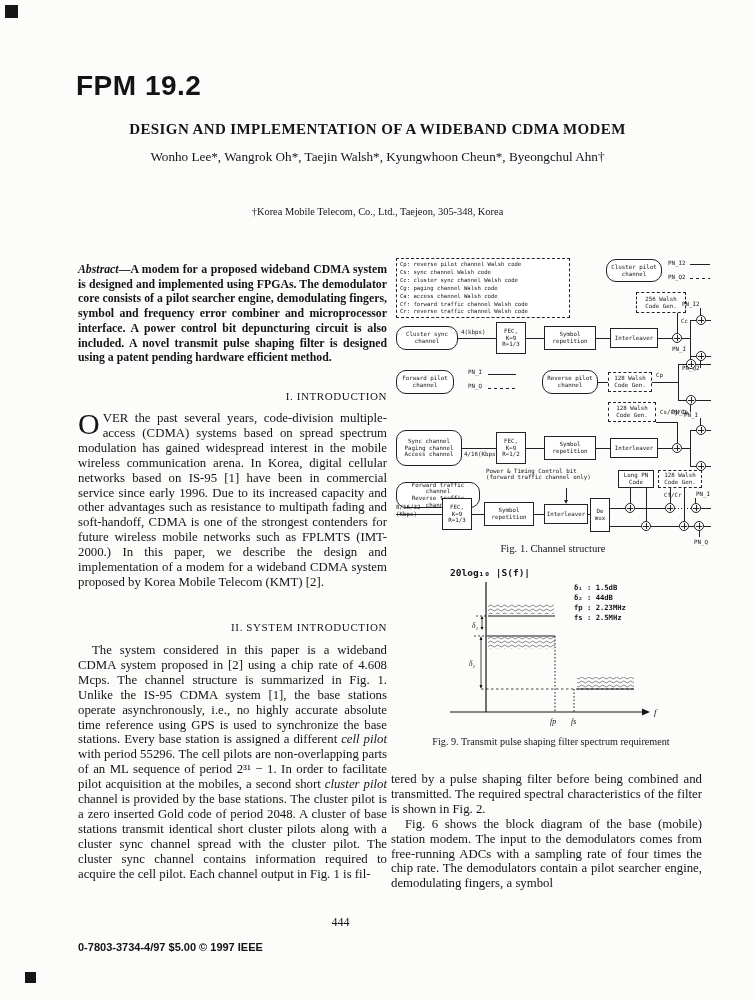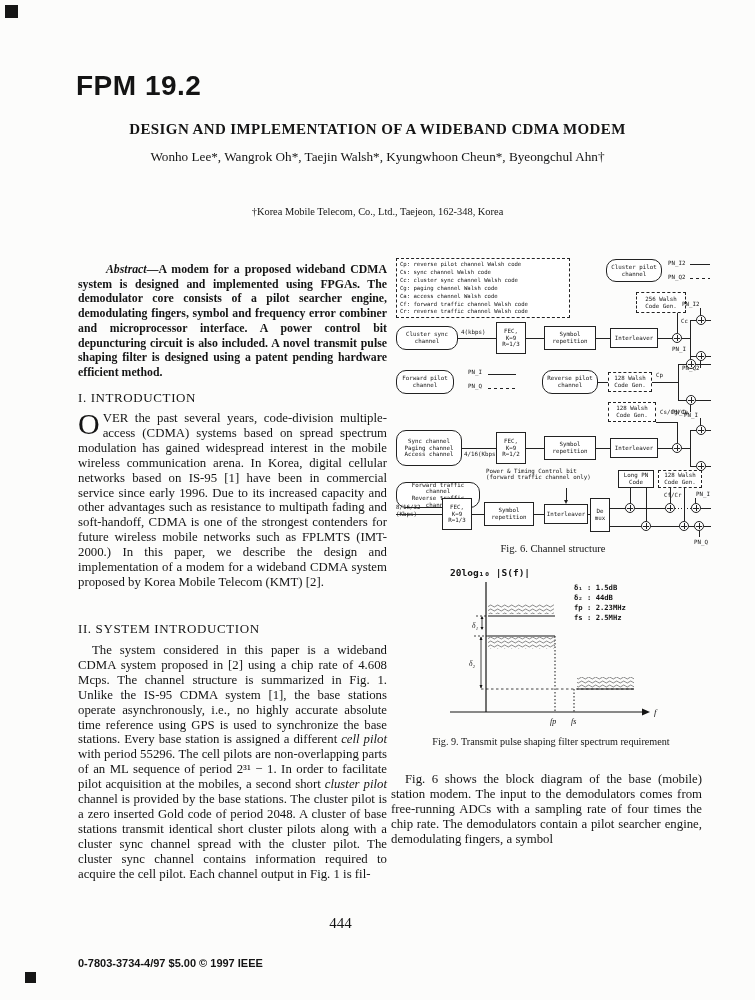--- a/index.html
+++ b/index.html
@@ -10,22 +10,22 @@
   }
   .abs{position:absolute;}
   
   .paper-id{left:76px;top:70px;font-family:"Liberation Sans",sans-serif;font-weight:700;font-size:28px;letter-spacing:.5px;}
   .title{left:0;width:755px;top:121px;text-align:center;font-weight:700;font-size:15px;letter-spacing:.4px;}
   .authors{left:0;width:755px;top:149px;text-align:center;font-size:13.2px;}
   .affil{left:0;width:755px;top:180px;text-align:center;font-size:10.4px;line-height:12.8px;}
   
   .col{width:309px;text-align:justify;}
   .abstract{left:78px;top:262px;font-weight:700;font-size:11.8px;line-height:14.7px;}
-  .abstract .lead{font-style:italic;margin-left:28px;}
-  .sec-head{text-align:left;font-size:13px;letter-spacing:.6px;font-weight:400;}
+  .abstract .lead{font-style:italic;}
+  .sec-head{text-align:right;font-size:11px;letter-spacing:.6px;font-weight:400;}
   .bodytext{font-size:12.8px;line-height:14.9px;}
   .dropcap{float:left;font-size:30px;line-height:26px;padding-right:3px;font-weight:400;}
   .it{font-style:italic;}
   .indent{text-indent:14px;}
   
   .fig1{left:394px;top:256px;width:318px;height:292px;}
   .bx{position:absolute;border:1px solid #222;background:#fff;
       font:5.8px/6.6px "DejaVu Sans Mono","Liberation Mono",monospace;
       display:flex;align-items:center;justify-content:center;text-align:center;padding:1px;box-sizing:border-box;}
   .rd{border-radius:10px;}
@@ -36,37 +36,37 @@
   .hl{position:absolute;height:1px;background:#222;}
   .vl{position:absolute;width:1px;background:#222;}
   .hl.d{background:repeating-linear-gradient(90deg,#222 0 3px,transparent 3px 6px);}
   .hl.dot{background:repeating-linear-gradient(90deg,#222 0 1px,transparent 1px 3px);}
   .xr{position:absolute;width:10px;height:10px;border:1px solid #222;border-radius:50%;background:#fff;box-sizing:border-box;}
   .xr::before{content:"";position:absolute;left:1px;right:1px;top:50%;height:1px;background:#222;}
   .xr::after{content:"";position:absolute;top:1px;bottom:1px;left:50%;width:1px;background:#222;}
   .arr{position:absolute;width:0;height:0;border-top:2.5px solid transparent;border-bottom:2.5px solid transparent;border-left:4px solid #222;}
   .cap{position:absolute;text-align:center;font-size:10.6px;}
   
-  .pageno{left:0;width:681px;top:915px;text-align:center;font-size:15px;}
-  .copyright{left:78px;top:941px;font-family:"Liberation Sans",sans-serif;font-weight:700;font-size:11px;margin-top:16px;}
+  .pageno{left:0;width:681px;top:915px;text-align:center;font-size:12px;}
+  .copyright{left:78px;top:941px;font-family:"Liberation Sans",sans-serif;font-weight:700;font-size:11px;}
   .artifact{position:absolute;background:#161616;}
 </style>
 </head>
 <body>
 
 <div class="artifact" style="left:5px;top:5px;width:13px;height:13px;"></div>
 <div class="artifact" style="left:25px;top:972px;width:11px;height:11px;"></div>
 
 <div class="abs paper-id">FPM 19.2</div>
 <div class="abs title">DESIGN AND IMPLEMENTATION OF A WIDEBAND CDMA MODEM</div>
 <div class="abs authors">Wonho Lee*, Wangrok Oh*, Taejin Walsh*, Kyungwhoon Cheun*, Byeongchul Ahn†</div>
 <div class="abs affil">
   <br>
   <br>
-  <span>†Korea Mobile Telecom, Co., Ltd., Taejeon, 162-348, Korea</span>
+  <span>†Korea Mobile Telecom, Co., Ltd., Taejeon, 305-348, Korea</span>
 </div>
 
 <div class="abs col abstract">
   <span class="lead">Abstract—</span><span>A modem for a proposed wideband CDMA system is designed and implemented using FPGAs. The demodulator core consists of a pilot searcher engine, demodulating fingers, symbol and frequency error combiner and microprocessor interface. A power control bit depuncturing circuit is also included. A novel transmit pulse shaping filter is designed using a patent pending hardware efficient method.</span>
 </div>
 
 <div class="abs col sec-head" style="left:78px;top:390px;">I. INTRODUCTION</div>
 
 <div class="abs col bodytext" style="left:78px;top:411px;">
   <span class="dropcap">O</span><span>VER the past several years, code-division multiple-access (CDMA) systems based on spread spectrum modulation has gained widespread interest in the mobile wireless communication arena. In Korea, digital cellular networks based on IS-95 [1] have been in commercial service since early 1996. Due to its increased capacity and other advantages such as resistance to multipath fading and soft-handoff, CDMA is one of the strongest contenders for future wireless mobile networks such as FPLMTS (IMT-2000.) In this paper, we describe the design and implementation of a modem for a wideband CDMA system proposed by Korea Mobile Telecom (KMT) [2].</span>
@@ -211,21 +211,21 @@
   <div class="vl" style="left:301px;top:242px;height:5px;"></div>
   <div class="xr" style="left:297px;top:247px;"></div>
   <div class="vl" style="left:305px;top:275px;height:6px;"></div>
   <div class="xr" style="left:300px;top:265px;"></div>
   <span class="lb" style="left:302px;top:235px;">PN_I</span>
   <span class="lb" style="left:300px;top:283px;">PN_Q</span>
   <div class="hl" style="left:307px;top:252px;width:10px;"></div>
   <div class="hl" style="left:310px;top:270px;width:7px;"></div>
 </div>
 
-<div class="cap" style="left:394px;top:543px;width:318px;">Fig. 6.   Channel structure</div>
+<div class="cap" style="left:394px;top:543px;width:318px;">Fig. 1.   Channel structure</div>
 
 <svg class="abs" style="left:398px;top:560px;" width="306" height="172" viewBox="0 0 306 172">
   <defs>
     <pattern id="hatch" width="7" height="4" patternUnits="userSpaceOnUse">
       <path d="M0 2 Q1.75 0 3.5 2 T7 2" fill="none" stroke="#555" stroke-width="0.7"></path>
     </pattern>
   </defs>
 
   <text x="52" y="16" font-size="9.5" font-weight="bold" font-family="DejaVu Sans Mono, monospace" fill="#141414">20log₁₀ |S(f)|</text>
 
@@ -263,17 +263,18 @@
   <rect x="179" y="117" width="57" height="11" fill="url(#hatch)"></rect>
   <line x1="179" y1="129" x2="236" y2="129" stroke="#141414" stroke-width="1"></line>
 
   <text x="152" y="164" font-size="8" font-style="italic" fill="#141414">fp</text>
   <text x="173" y="164" font-size="8" font-style="italic" fill="#141414">fs</text>
 </svg>
 
 <div class="cap" style="left:390px;top:736px;width:322px;font-size:10.2px;">Fig. 9.   Transmit pulse shaping filter spectrum requirement</div>
 
 <div class="abs col bodytext" style="left:391px;top:772px;width:311px;">
+  <span>tered by a pulse shaping filter before being combined and transmitted. The required spectral characteristics of the filter is shown in Fig. 2.</span>
   <div class="indent">Fig. 6 shows the block diagram of the base (mobile) station modem. The input to the demodulators comes from free-running ADCs with a sampling rate of four times the chip rate. The demodulators contain a pilot searcher engine, demodulating fingers, a symbol</div>
 </div>
 
 <div class="abs pageno">444</div>
 <div class="abs copyright">0-7803-3734-4/97 $5.00 © 1997 IEEE</div>
 
 </body></html>

